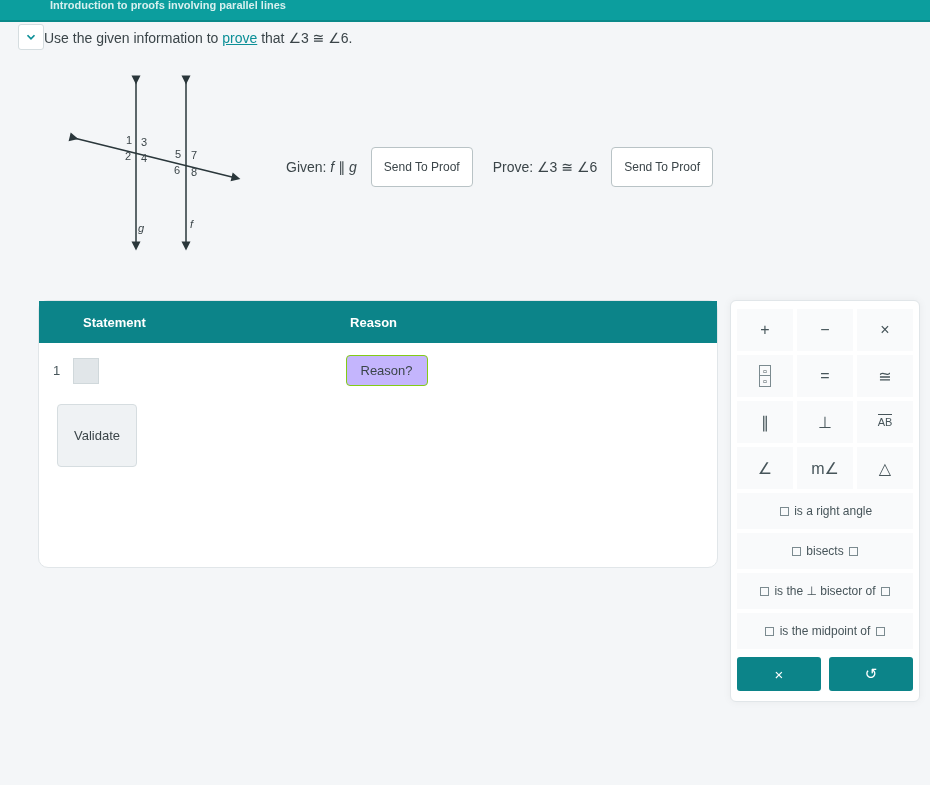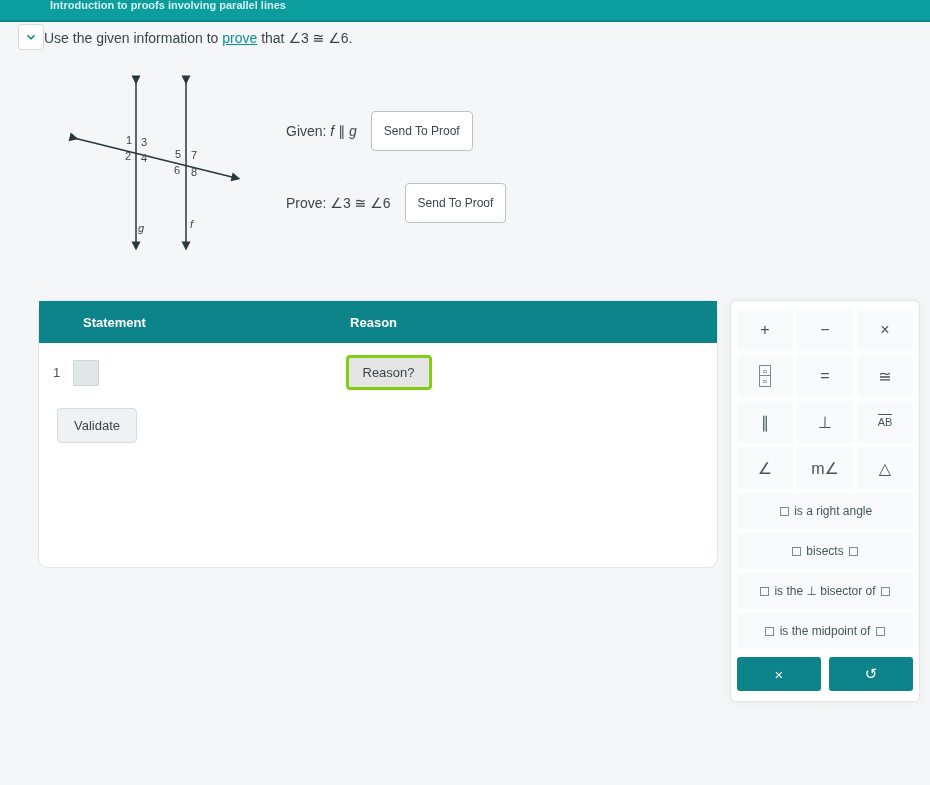--- a/index.html
+++ b/index.html
@@ -6,36 +6,36 @@
     body { font-family: Arial, Helvetica, sans-serif; background:#f4f6f8; width:930px; height:785px; color:#4b5a5e; overflow:hidden; }
     .top-bar { height:22px; background:#0c9e9e; border-bottom:2px solid #0a8a8a; position:relative; }
     .lesson-title { position:absolute; left:50px; top:0; color:#d7f0ef; font-size:11px; font-weight:600; line-height:10px; }
     .caret-btn { position:absolute; top:24px; left:18px; width:26px; height:26px; background:#fff; border:1px solid #d5dde0; border-radius:3px; display:flex; align-items:center; justify-content:center; cursor:pointer; }
     .caret-btn svg { width:14px; height:14px; stroke:#0c8f97; }
     .content { position:absolute; top:30px; left:38px; right:10px; bottom:0; }
     .prompt { font-size:14px; color:#3b4549; margin:0 0 12px 6px; }
     .prompt .prove-link { color:#0c8f97; text-decoration:underline; cursor:pointer; }
     .problem-row { display:flex; align-items:center; gap:30px; margin-top:22px; padding-left:18px; }
     .diagram { width:200px; height:190px; }
-    .meta-block { display:flex; flex-direction:column; gap:32px; font-size:14px; color:#3b4549;margin-top:8px; }
+    .meta-block { display:flex; flex-direction:row; gap:20px; font-size:14px; color:#3b4549;margin-top:8px; }
     .meta-row { display:flex; align-items:center; gap:14px; }
     .ital { font-style:italic; }
     .send-btn { padding:12px 12px; font-size:12px; color:#3b4549; background:#fff; border:1px solid #b9c3c6; border-radius:4px; cursor:pointer; }
     .work-row { display:flex; gap:12px; margin-top:42px; align-items:flex-start; }
     .proof-box { flex:1; background:#fff; border:1px solid #e1e6e9; border-radius:10px; min-height:268px; display:flex; flex-direction:column; }
     .proof-hdr { background:#0c8489; color:#fff; display:flex; height:42px; align-items:center; font-size:13px; font-weight:600; }
     .hdr-st { width:45%; padding-left:44px; }
     .hdr-rs { flex:1; padding-left:6px; }
     .proof-body { padding:12px 14px; display:flex; flex-direction:column; gap:18px; }
     .step-row { display:flex; align-items:center; }
     .step-num { width:20px; font-size:13px; color:#47555a; }
     .blank-cell { width:26px; height:26px; background:#e1e6e9; border:1px solid #d0d8db; cursor:pointer; }
     .step-mid { width: calc(45% - 46px); }
-    .reason-btn { padding:7px 14px; font-size:13px; color:#3b4549; background:#e5e5e5; border:3px solid #84cc16; border-radius:4px; cursor:pointer; }
-    .validate-btn { padding:9px 16px; font-size:13px; color:#3b4549; background:#eff2f4; border:1px solid #d6dde0; border-radius:4px; cursor:pointer; width:fit-content; margin-left:4px; }
+    .reason-btn { padding:7px 14px; font-size:13px; color:#3b4549; background:#c4b5fd; border:1px solid #84cc16; border-radius:4px; cursor:pointer; }
+    .validate-btn { padding:23px 16px; font-size:13px; color:#3b4549; background:#eff2f4; border:1px solid #d6dde0; border-radius:4px; cursor:pointer; width:fit-content; margin-left:4px; }
     .palette { width:190px; background:#fff; border:1px solid #e1e6e9; border-radius:6px; box-shadow:0 0 8px rgba(0,0,0,.05); padding:8px 6px 10px; }
     .pal-grid { display:grid; grid-template-columns:repeat(3,1fr); gap:4px; }
     .pal-btn { height:42px; display:flex; align-items:center; justify-content:center; border:none; background:#f9fafb; cursor:pointer; font-size:16px; color:#47555a; font-family:inherit; }
     .pal-btn .frac-ico { font-size:11px; border:1px solid #7b8a8f; display:flex; flex-direction:column; width:12px; }
     .pal-btn .frac-ico span{ height:10px; display:flex; align-items:center; justify-content:center; }
     .pal-btn .frac-ico span:first-child{ border-bottom:1px solid #7b8a8f; }
     .pal-btn .seg-ico { position:relative; font-size:11px; }
     .pal-btn .seg-ico:before{ content:""; position:absolute; top:-2px; left:0; right:0; height:1px; background:#47555a; }
     .pal-wide { grid-column:1 / -1; font-size:12px; padding:0 6px; height:36px; text-align:center; line-height:1.2; }
     .pal-wide .sq { display:inline-block; width:9px; height:9px; border:1px solid #7b8a8f; vertical-align:middle; margin:0 2px; }

